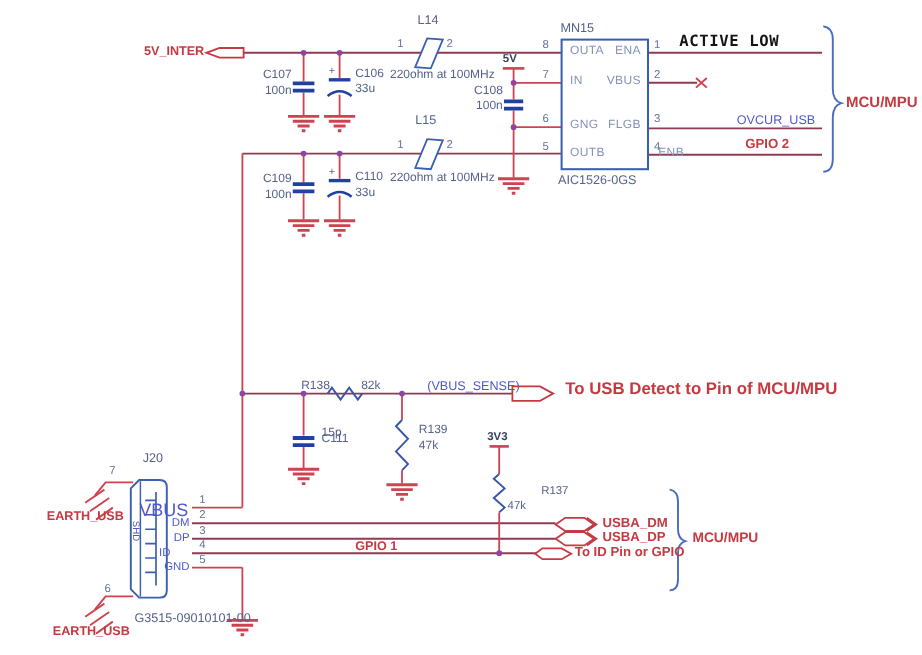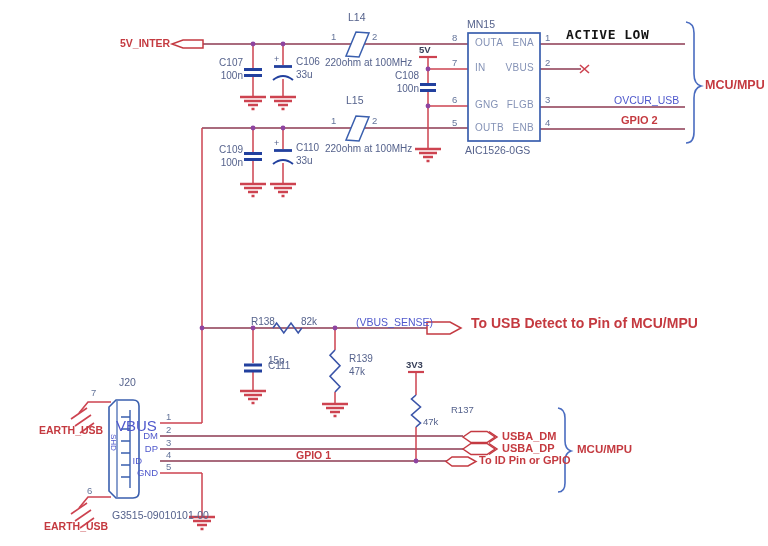--- a/index.html
+++ b/index.html
@@ -202,21 +202,21 @@
   <div class="t gray" style="left:467px;top:19px;font-size:10.5px;">MN15</div>
   <div class="t gray" style="left:465px;top:145px;font-size:10.5px;">AIC1526-0GS</div>
 
   <div class="t icpin" style="left:475px;top:38px;">OUTA</div>
   <div class="t icpin" style="left:475px;top:63px;">IN</div>
   <div class="t icpin" style="left:475px;top:100px;">GNG</div>
   <div class="t icpin" style="left:475px;top:123px;">OUTB</div>
   <div class="t icpin ra" style="left:500px;top:38px;width:34px;">ENA</div>
   <div class="t icpin ra" style="left:500px;top:63px;width:34px;">VBUS</div>
   <div class="t icpin ra" style="left:500px;top:100px;width:34px;">FLGB</div>
-  <div class="t icpin ra" style="left:500px;top:123px;width:34px;">ENB</div>
+  <div class="t icpin ra" style="left:500px;top:123px;width:34px;padding-left:36px;">ENB</div>
 
   <div class="t num" style="left:452px;top:33px;">8</div>
   <div class="t num" style="left:452px;top:58px;">7</div>
   <div class="t num" style="left:452px;top:95px;">6</div>
   <div class="t num" style="left:452px;top:118px;">5</div>
   <div class="t num" style="left:545px;top:33px;">1</div>
   <div class="t num" style="left:545px;top:58px;">2</div>
   <div class="t num" style="left:545px;top:95px;">3</div>
   <div class="t num" style="left:545px;top:118px;">4</div>
 

